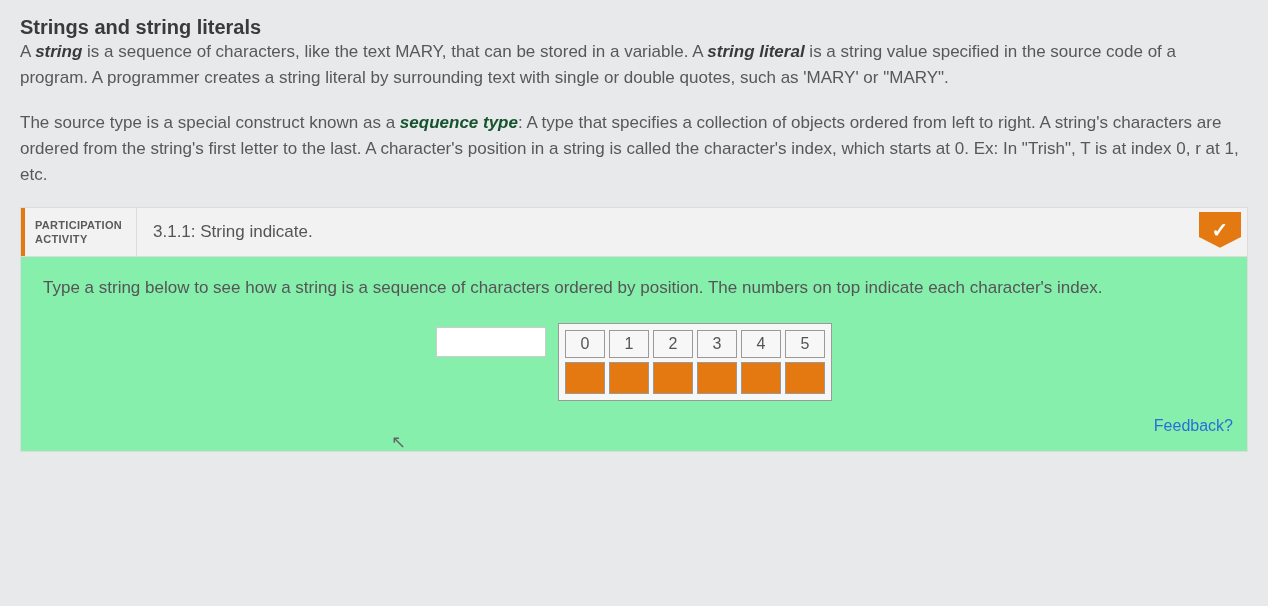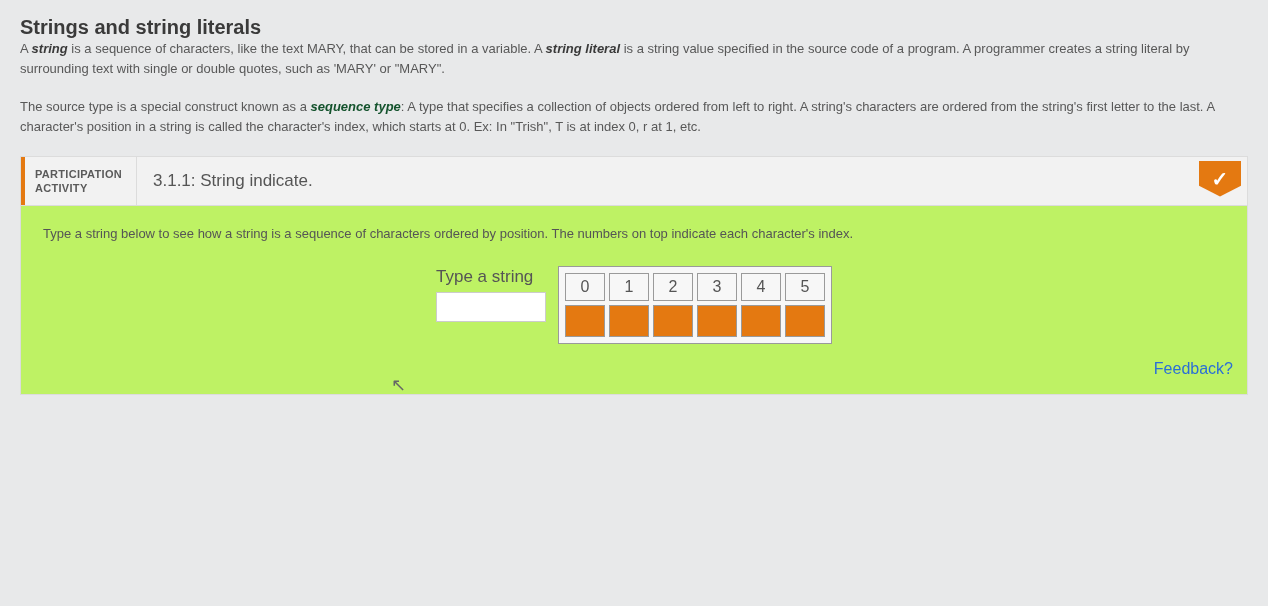--- a/index.html
+++ b/index.html
@@ -13,31 +13,31 @@
     overflow: hidden;
   }
   .section-title {
     font-size: 20px;
     font-weight: 700;
     color: #3a3a3a;
     margin-bottom: 0;
     margin-top: 6px;
   }
   .body-text {
-    font-size: 13px;
+    font-size: 17px;
     line-height: 1.55;
     color: #585858;
     margin-bottom: 18px;
   }
   .body-text strong { font-style: italic; font-weight: 700; color: #3a3a3a; }
   .body-text em.bold { font-style: italic; font-weight: 700; color: #14532d; }
 
   
   .activity {
-    background: #bef264;
+    background: #86efac;
     border: 1px solid #dcdcdc;
     margin-top: 10px;
     position: relative;
   }
   .activity-header {
     display: flex;
     align-items: stretch;
     border-bottom: 1px solid #dcdcdc;
     background: #f2f2f2;
     position: relative;
@@ -72,21 +72,21 @@
     font-size: 20px;
     font-weight: 700;
     align-self: flex-start;
     margin: 4px 6px 0 0;
     clip-path: polygon(0 0, 100% 0, 100% 70%, 50% 100%, 0 70%);
   }
   .activity-body {
     padding: 18px 22px 10px 22px;
   }
   .instructions {
-    font-size: 13px;
+    font-size: 17px;
     line-height: 1.5;
     color: #555;
     margin-bottom: 22px;
   }
   .tool-row {
     display: flex;
     align-items: flex-start;
     justify-content: center;
     gap: 12px;
   }
@@ -172,21 +172,20 @@
     <div class="pa-title">3.1.1: String indicate.</div>
     <div class="check-badge">✓</div>
   </div>
 
   <div class="activity-body">
     <p class="instructions">Type a string below to see how a string is a sequence of characters ordered by position. The numbers on top indicate each character's index.</p>
 
     <div class="tool-row">
       <div class="input-block">
         <div class="input-label">
-          <div>Type a string</div>
         </div>
         <input type="text" class="string-input" maxlength="6" value="" style="">
       </div>
 
       <div class="grid-box">
         <div class="grid-row">
           <div class="idx-cell">0</div>
           <div class="idx-cell">1</div>
           <div class="idx-cell">2</div>
           <div class="idx-cell">3</div>

